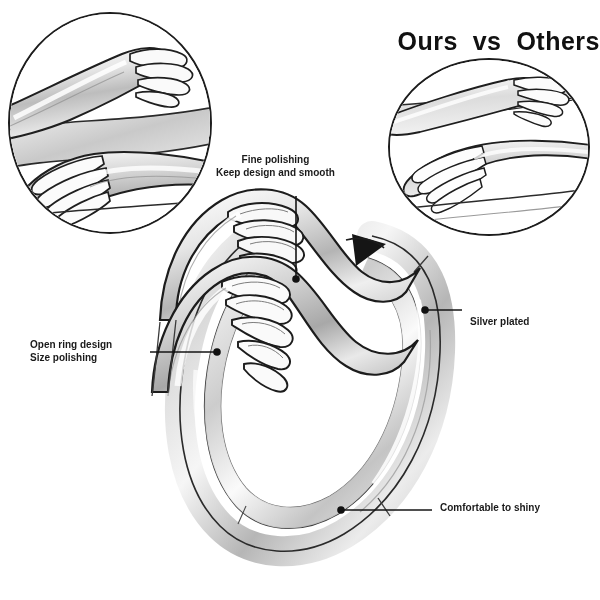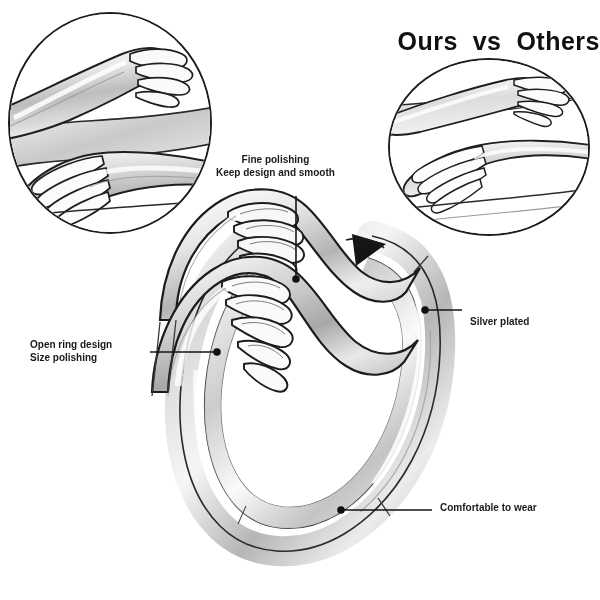--- a/index.html
+++ b/index.html
@@ -411,16 +411,16 @@
   <div class="anno" style="left:470px; top:315px;">
     <span>Silver plated</span>
   </div>
 
   <div class="anno" style="left:30px; top:338px;">
     <span>Open ring design</span>
     <span class="l2">Size polishing</span>
   </div>
 
   <div class="anno" style="left:440px; top:501px;">
-    <span class="l2">Comfortable to wear</span>
+    <span class="l2">Comfortable to shiny</span>
   </div>
 
 </div>
 
 </body></html>

